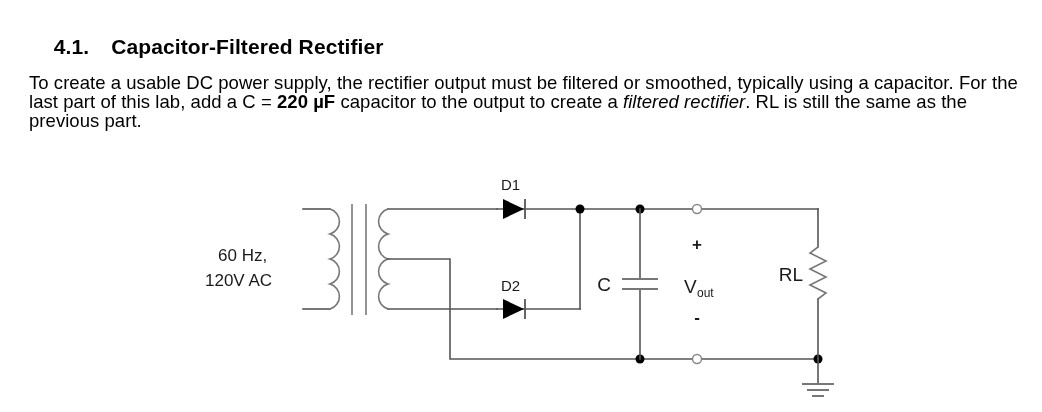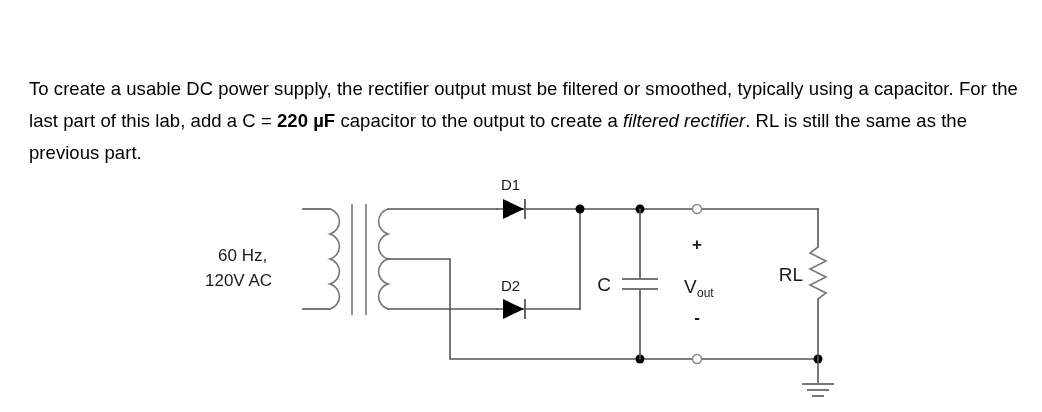--- a/index.html
+++ b/index.html
@@ -29,21 +29,21 @@
     letter-spacing: 0.1px;
     white-space: pre;
   }
   .heading .gap { display: inline-block; width: 22px; }
   .body-text {
     position: absolute;
     left: 29px;
     top: 54px;
     width: 990px;
     font-size: 18.5px;
-    line-height: 32px;
+    line-height: 19px;
     letter-spacing: 0.05px;
   }
   .body-text b { font-weight: bold; }
   .body-text i { font-style: italic; }
 
   #circuit {
     position: absolute;
     left: 0;
     top: 168px;
   }
@@ -82,20 +82,23 @@
   .diode-bar { stroke: #555555; stroke-width: 1.8; }
   .res { stroke: #777777; stroke-width: 1.6; fill: none; stroke-linejoin: miter; }
   .capplate { stroke: #777777; stroke-width: 2.0; }
   .gnd { stroke: #777777; stroke-width: 2.0; }
 </style>
 </head>
 <body>
 
 <div id="page">
 
+  <div class="heading">
+    <span>4.1.</span><span class="gap"></span><span>Capacitor-Filtered Rectifier</span>
+  </div>
 
   <p class="body-text"><span>To create a usable DC power supply, the rectifier output must be filtered or smoothed, typically using a capacitor.  For the last part of this lab, add a C = </span><b>220 µF</b><span> capacitor to the output to create a </span><i>filtered rectifier</i><span>.  RL is still the same as the previous part.</span></p>
 
   <svg id="circuit" width="1042" height="244" viewBox="0 0 1042 244">
 
     <g>
 
       <path class="wire" d="M 303 41 L 330 41"></path>
 
       <path class="wire" d="M 303 141 L 330 141"></path>

